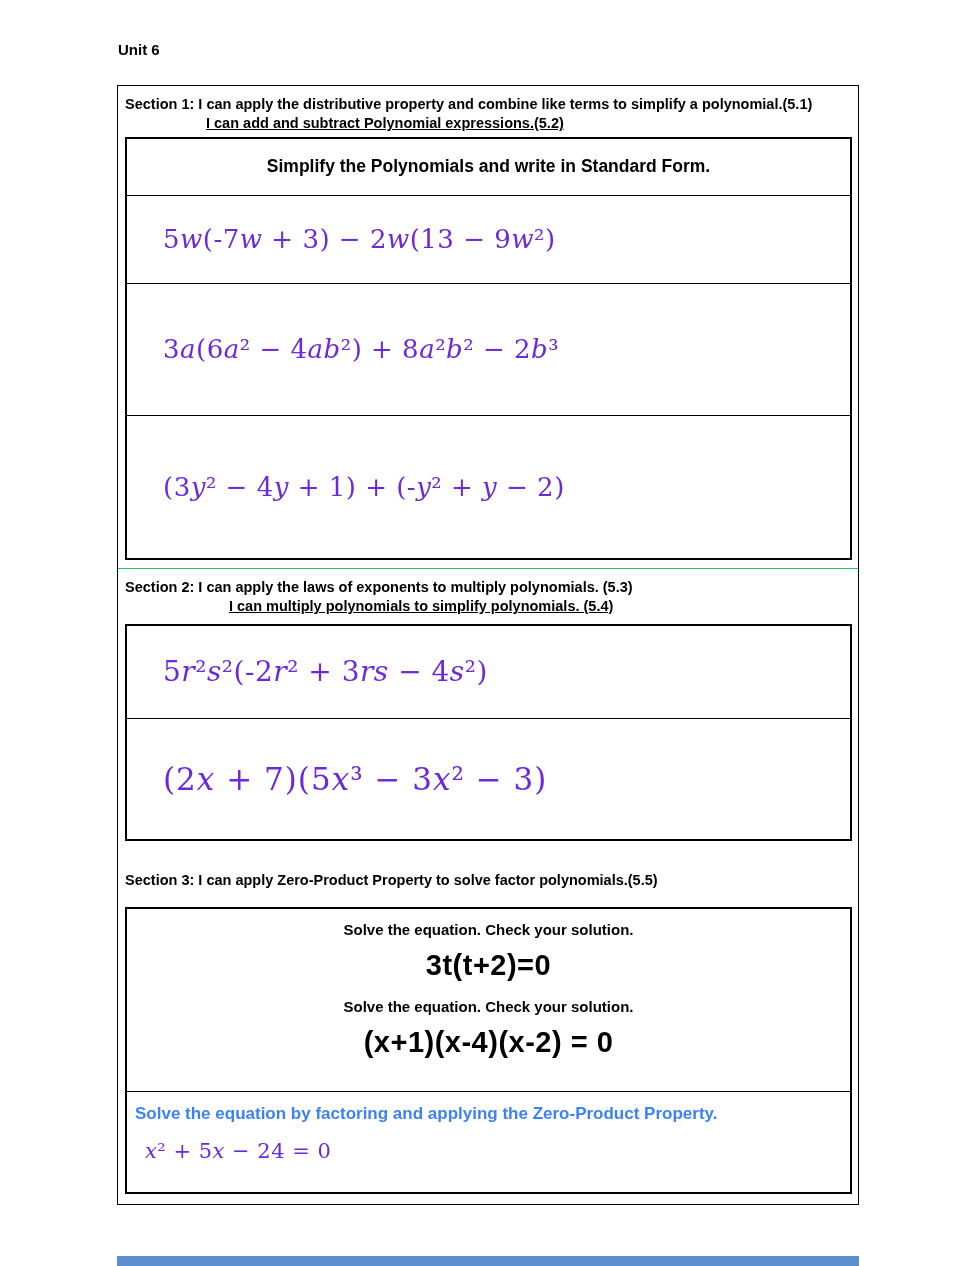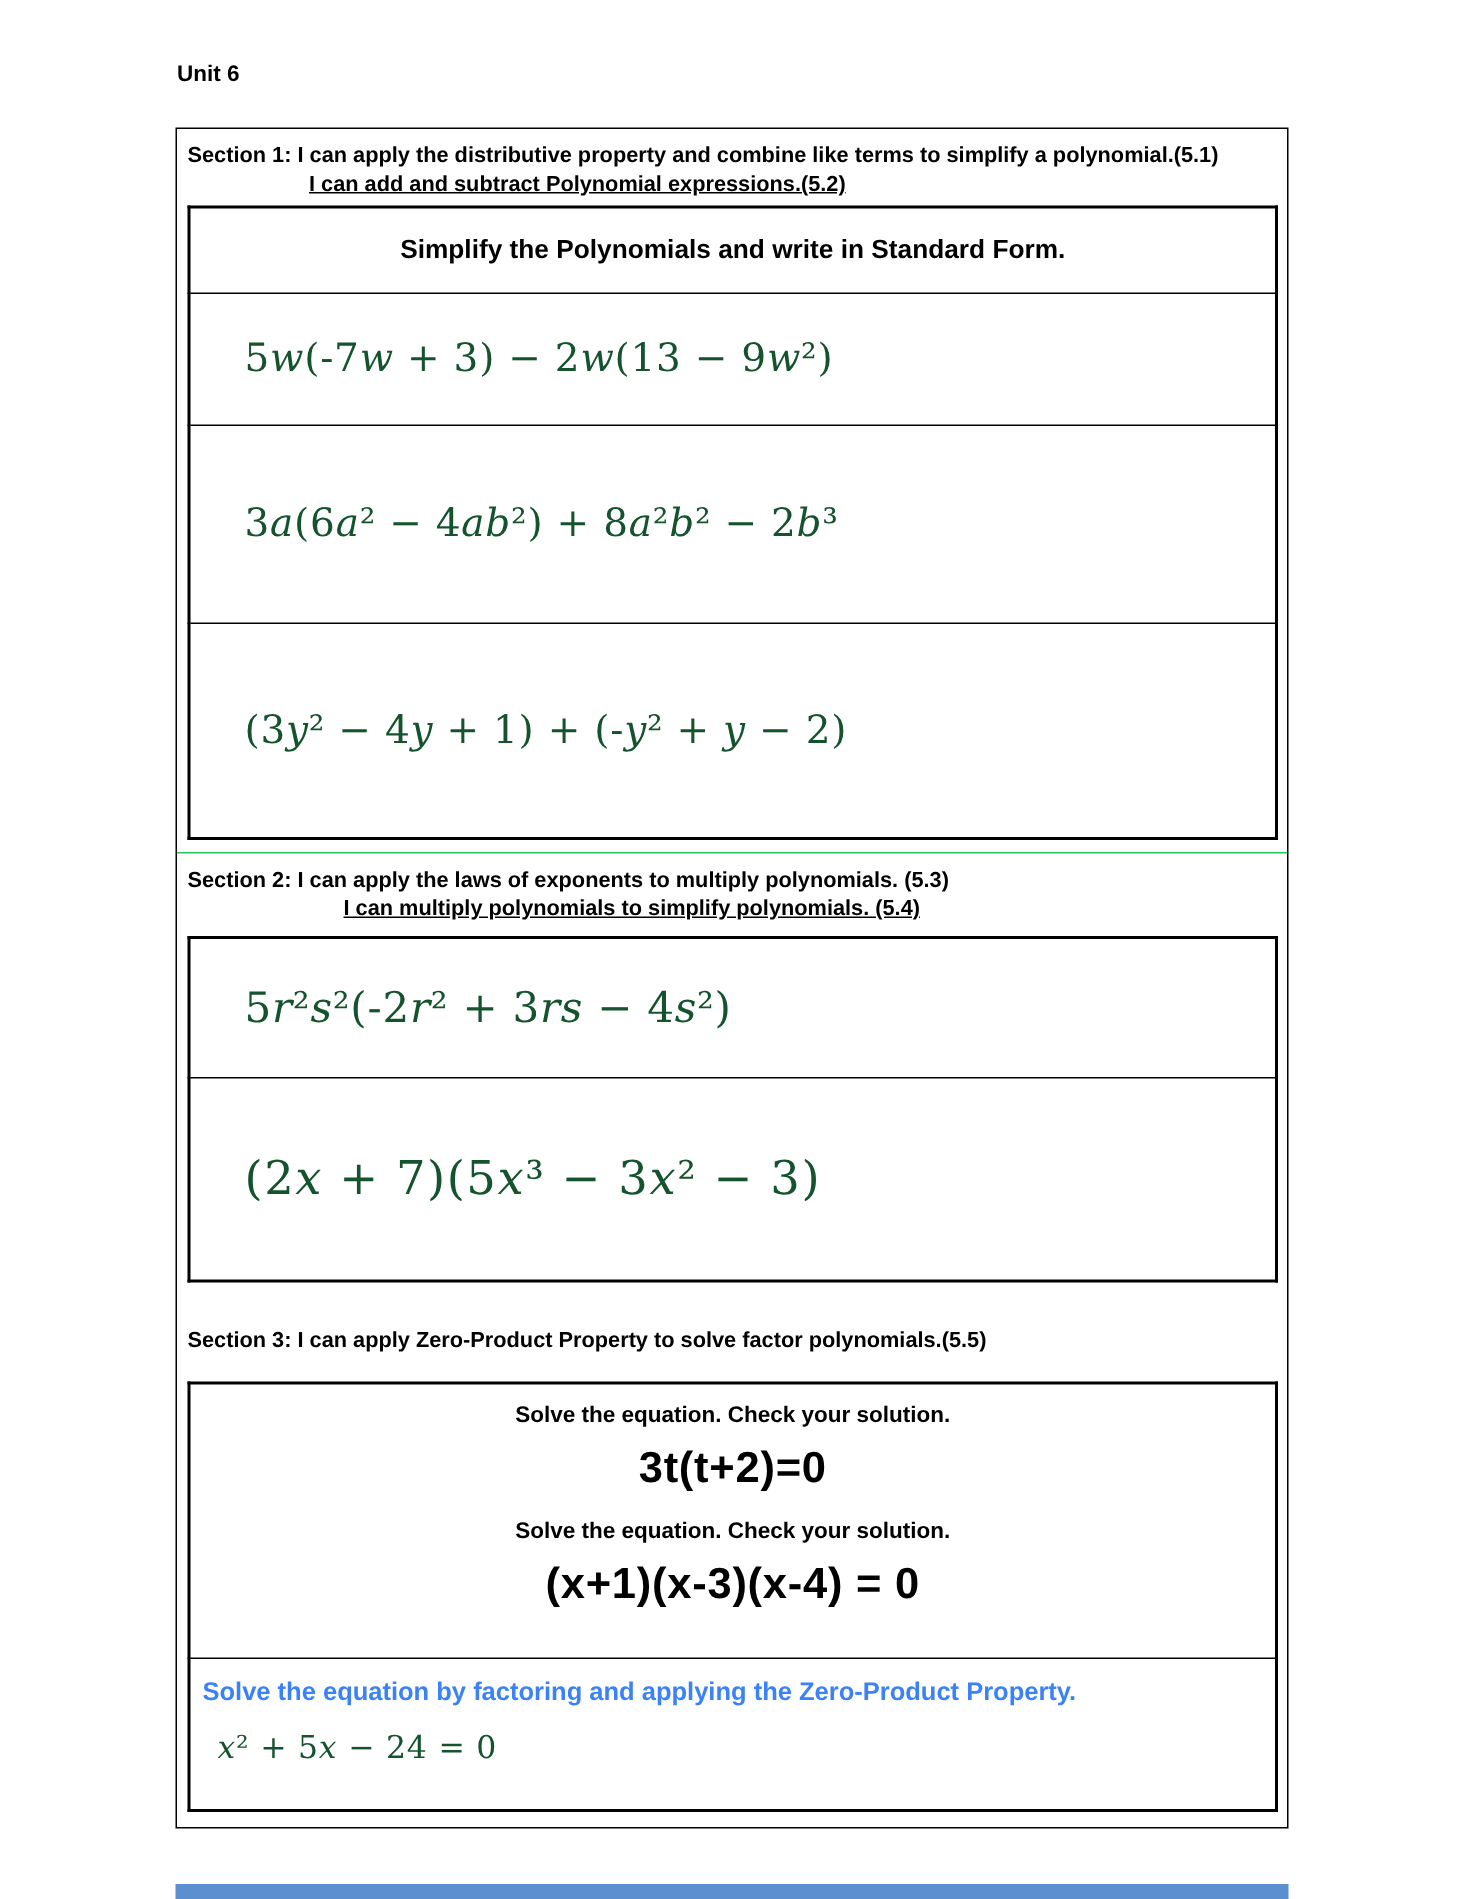--- a/index.html
+++ b/index.html
@@ -77,28 +77,28 @@
     font-family: "Liberation Sans", sans-serif;
   }
   .expr-cell {
     padding-left: 36px;
     vertical-align: middle;
   }
   .math {
     font-family: "DejaVu Serif", "Liberation Serif", serif;
     font-size: 26px;
     letter-spacing: 0.5px;
-    color: #14532d;
+    color: #6d28d9;
   }
   .math i { font-style: italic; }
   .h88  { height: 88px; }
   .h132 { height: 132px; }
   .h112 { height: 144px; }
   .h93  { height: 93px; }
-  .h113 { height: 136px; margin-top: 28px; }
+  .h113 { height: 122px; margin-top: 28px; }
   .math-lg { font-size: 31px; letter-spacing: 1px; }
 
   .sec3-heading { margin-top: 30px; }
   .tbl3 { margin-top: 17px; }
   .solve-cell {
     height: 183px;
     text-align: center;
     vertical-align: top;
     padding-top: 12px;
   }
@@ -193,21 +193,21 @@
 
       <div class="sec-heading sec3-heading">Section 3: I can apply Zero-Product Property to solve factor polynomials.(5.5)</div>
 
       <table class="math-table tbl3">
         <tbody>
           <tr>
             <td class="solve-cell">
               <div class="solve-prompt">Solve the equation. Check your solution.</div>
               <div class="solve-eq">3t(t+2)=0</div>
               <div class="solve-prompt second">Solve the equation. Check your solution.</div>
-              <div class="solve-eq">(x+1)(x-3)(x-4) = 0</div>
+              <div class="solve-eq">(x+1)(x-4)(x-2) = 0</div>
             </td>
           </tr>
           <tr>
             <td class="factor-cell">
               <div class="factor-prompt" style="color: #3b82f6;">Solve the equation by factoring and applying the Zero-Product Property.</div>
               <div class="factor-eq math"><i>x</i>² + 5<i>x</i> − 24 = 0</div>
             </td>
           </tr>
         </tbody>
       </table>

